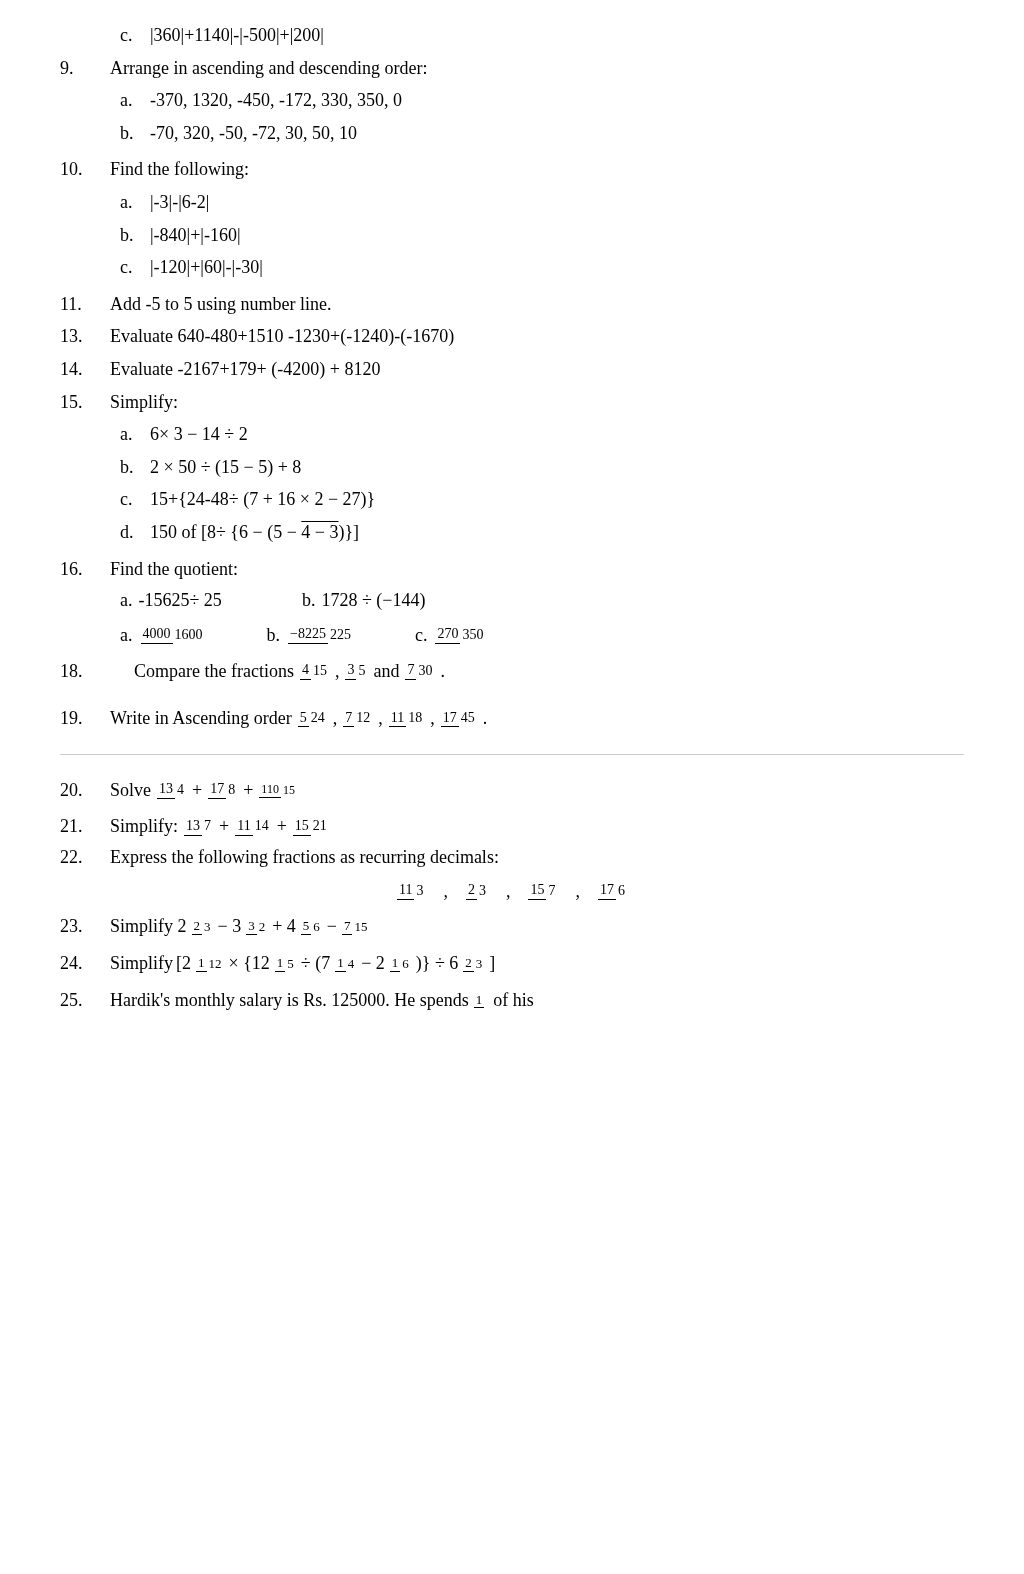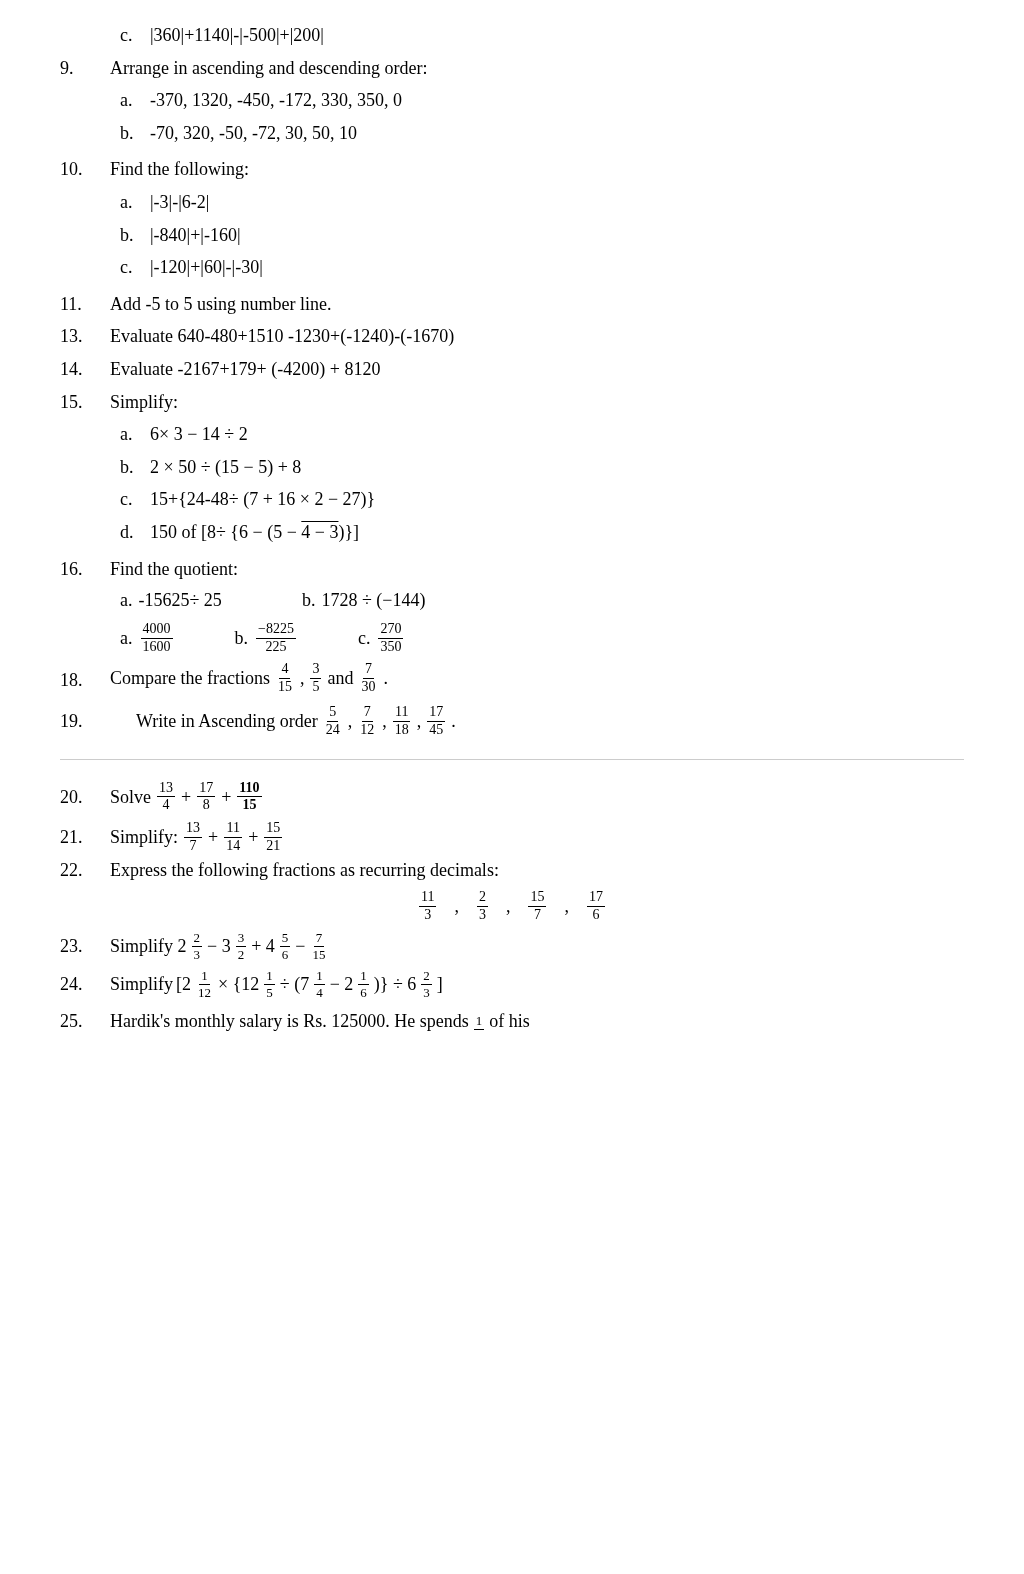--- a/index.html
+++ b/index.html
@@ -44,21 +44,21 @@
       line-height: 1.7;
     }
     .sub-label {
       min-width: 30px;
     }
     .sub-text {
       flex: 1;
     }
     .fraction {
       display: inline-flex;
-      flex-direction: column;
+      flex-direction: row;
       align-items: center;
       vertical-align: middle;
       margin: 0 2px;
       font-size: 14px;
       line-height: 1.2;
     }
     .fraction .numerator {
       border-bottom: 1px solid #000;
       padding: 0 2px;
       text-align: center;
@@ -192,21 +192,21 @@
       <div style="display:flex; align-items:center; gap:6px;">
         <span>c.</span>
         <span class="fraction">
           <span class="numerator">270</span>
           <span class="denominator">350</span>
         </span>
       </div>
     </div>
   </div>
 
-  <div class="question-line" style="align-items:flex-end; margin-bottom:8px;">
+  <div class="question-line" style="align-items:flex-end; margin-bottom:17px;gap:24px;">
     <span class="q-num">18.</span>
     <span class="q-text" style="display:flex; align-items:center; flex-wrap:wrap; gap:4px;">
       <span>Compare the fractions</span>
       <span class="fraction" style="font-size:14px;">
         <span class="numerator">4</span>
         <span class="denominator">15</span>
       </span>
         <span>,</span>
       <span class="fraction" style="font-size:14px;">
         <span class="numerator">3</span>
@@ -214,21 +214,21 @@
       </span>
       <span>and</span>
       <span class="fraction" style="font-size:14px;">
         <span class="numerator">7</span>
         <span class="denominator">30</span>
       </span>
         <span>.</span>
     </span>
   </div>
 
-  <div class="question-line" style="align-items:center; margin-bottom:4px;gap:26px;">
+  <div class="question-line" style="align-items:center; margin-bottom:4px;">
     <span class="q-num">19.</span>
     <span class="q-text" style="display:flex; align-items:center; flex-wrap:wrap; gap:4px;">
       <span>Write in Ascending order</span>
       <span class="fraction" style="font-size:14px;">
         <span class="numerator">5</span>
         <span class="denominator">24</span>
       </span>
         <span>,</span>
       <span class="fraction" style="font-size:14px;">
         <span class="numerator">7</span>
@@ -257,21 +257,21 @@
       <span class="fraction" style="font-size:14px;">
         <span class="numerator">13</span>
         <span class="denominator">4</span>
       </span>
       <span>+</span>
       <span class="fraction" style="font-size:14px;">
         <span class="numerator">17</span>
         <span class="denominator">8</span>
       </span>
       <span>+</span>
-      <span class="fraction" style="font-size:14px;font-weight:bold;">
+      <span class="fraction" style="font-size:12px;">
         <span class="numerator">110</span>
         <span class="denominator">15</span>
       </span>
     </span>
   </div>
 
   <div class="question-line" style="align-items:center; margin-bottom:0;">
     <span class="q-num">21.</span>
     <span class="q-text" style="display:flex; align-items:center; flex-wrap:wrap; gap:4px;">
       <span>Simplify:</span>

